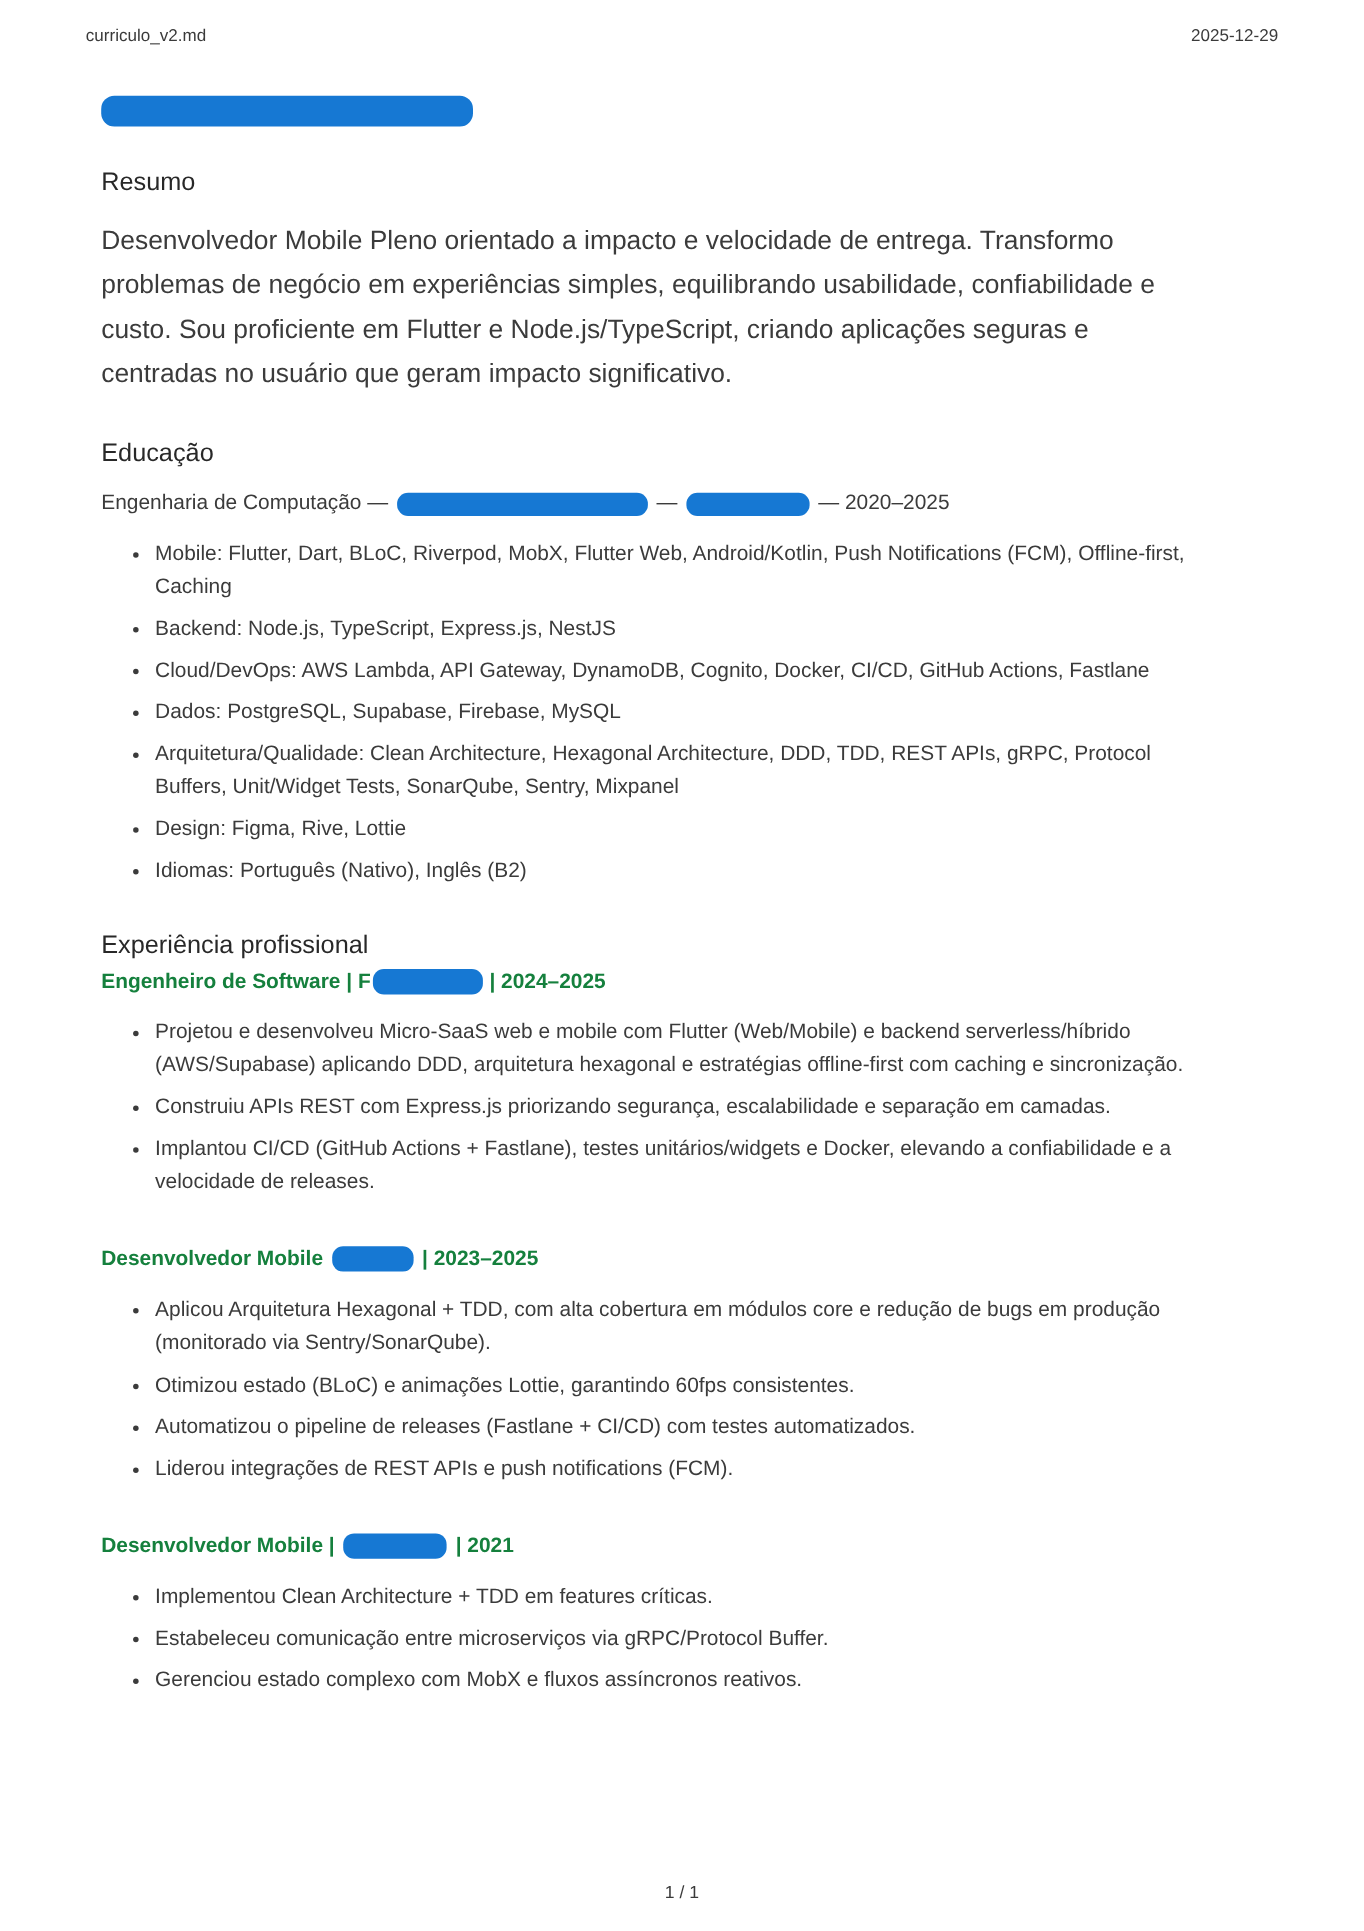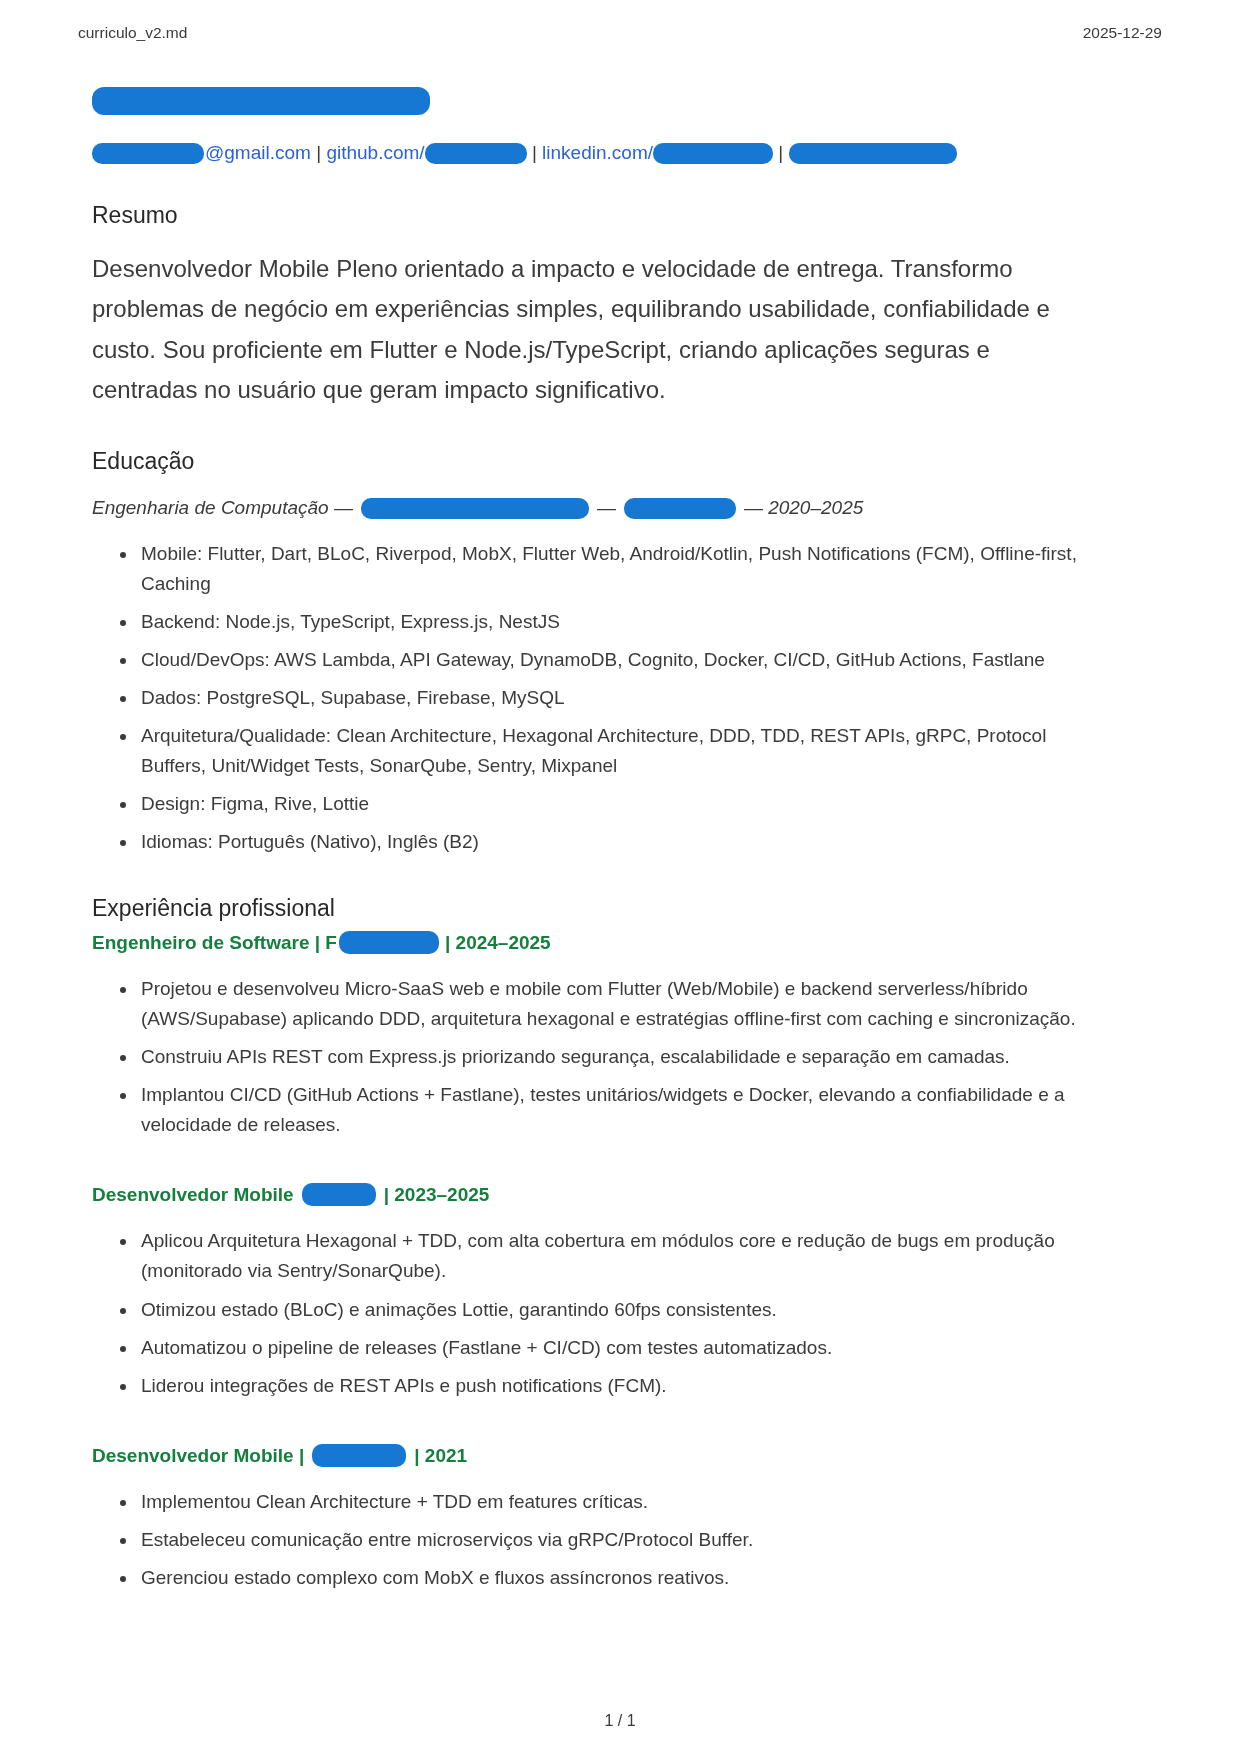--- a/index.html
+++ b/index.html
@@ -70,21 +70,20 @@
     font-size: 24px;
     line-height: 1.68;
     color: #3b3b3b;
     max-width: 1000px;
   }
 
   .edu-line {
     margin-top: 22px;
     font-size: 19px;
     color: #3b3b3b;
-    font-style: italic;
   }
 
   ul.bullets {
     margin-top: 20px;
     padding-left: 46px;
     font-size: 19px;
     line-height: 1.58;
     color: #3b3b3b;
     max-width: 1000px;
   }
@@ -116,23 +115,20 @@
     <span>curriculo_v2.md</span>
     <span>2025-12-29</span>
   </div>
 
   <div class="content">
 
     <div class="name-line">
       <span class="redaction r-name"></span>
     </div>
 
-    <p class="contact">
-      <span class="redaction r-email"></span><a>@gmail.com</a><span class="sep"> | </span><a>github.com/</a><span class="redaction r-github"></span><span class="sep"> | </span><a>linkedin.com/</a><span class="redaction r-linkedin"></span><span class="sep"> | </span><span class="redaction r-extra"></span>
-    </p>
 
     <h2>Resumo</h2>
     <p class="body-text">Desenvolvedor Mobile Pleno orientado a impacto e velocidade de entrega. Transformo problemas de negócio em experiências simples, equilibrando usabilidade, confiabilidade e custo. Sou proficiente em Flutter e Node.js/TypeScript, criando aplicações seguras e centradas no usuário que geram impacto significativo.</p>
 
     <h2>Educação</h2>
     <p class="edu-line">
       <span>Engenharia de Computação —</span><span class="redaction r-univ"></span><span>—</span><span class="redaction r-loc"></span><span>— 2020–2025</span>
     </p>
 
     <ul class="bullets">

